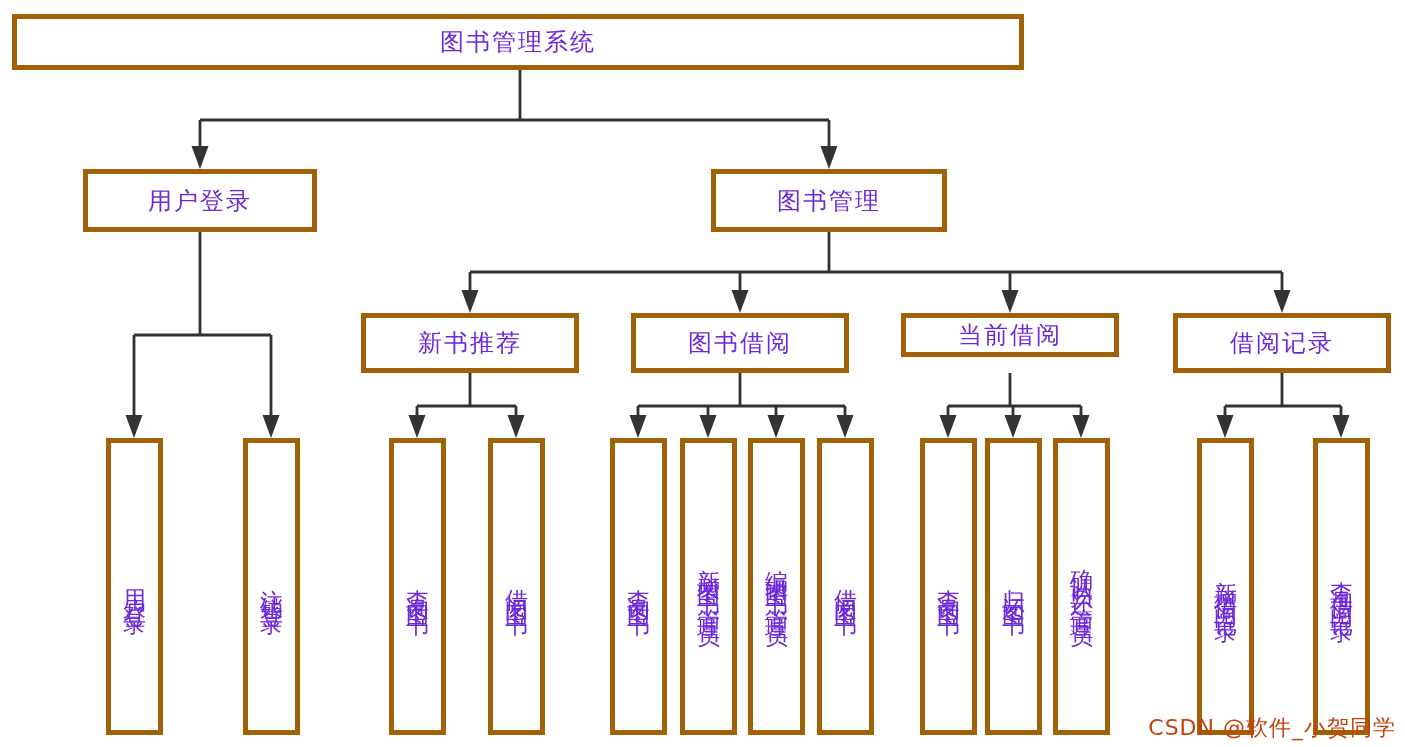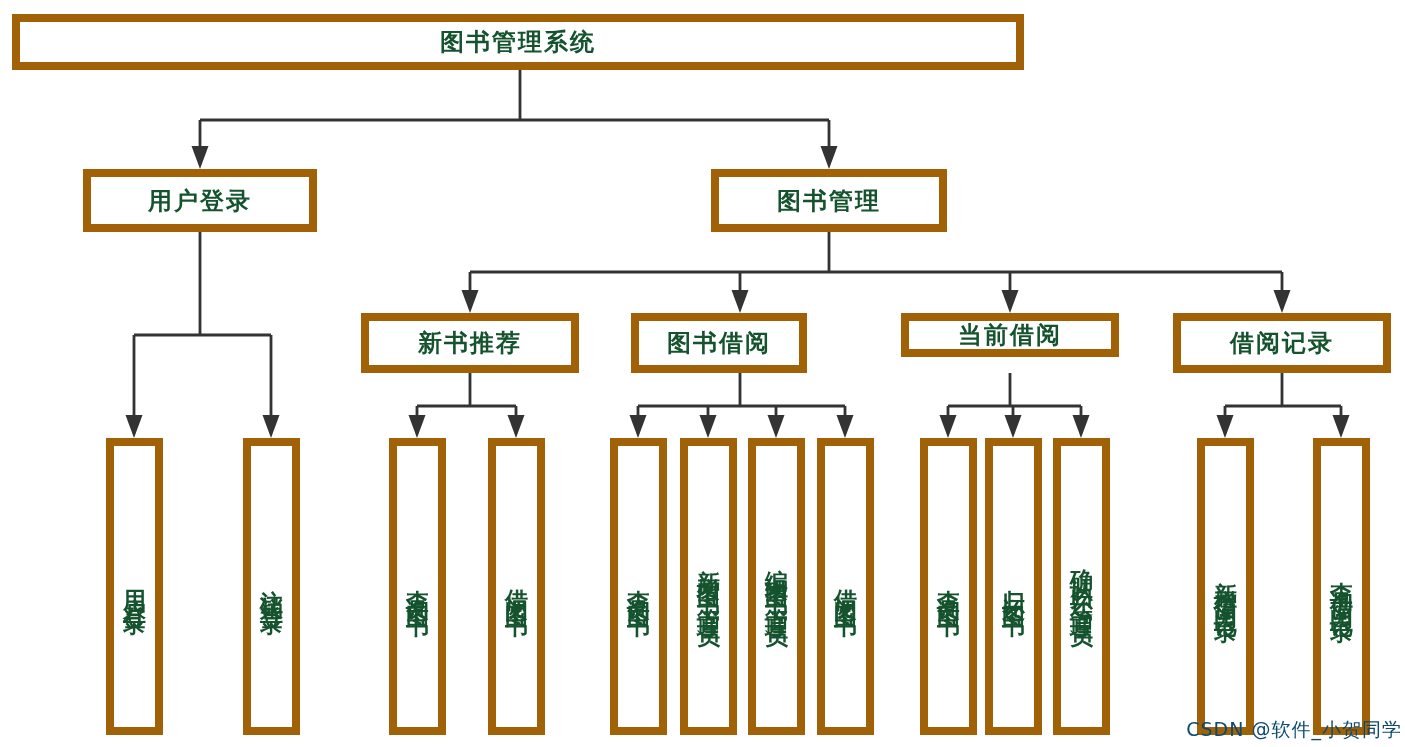--- a/index.html
+++ b/index.html
@@ -16,27 +16,26 @@
     overflow: hidden;
   }
   #connectors {
     position: absolute;
     left: 0; top: 0;
     width: 1405px; height: 747px;
   }
   .node {
     position: absolute;
     box-sizing: border-box;
-    border: 8px solid #a16207;
+    border: 5px solid #a16207;
     background: #ffffff;
     display: flex;
     align-items: center;
     justify-content: center;
-    color: #14532d;
-    font-weight: bold;
+    color: #6d28d9;
   }
   .hbox span {
     font-size: 24px;
     letter-spacing: 2px;
     white-space: nowrap;
   }
   .vbox {
     top: 438px;
     width: 57px;
     height: 297px;
@@ -44,24 +43,24 @@
   .vbox span {
     writing-mode: vertical-rl;
     text-orientation: mixed;
     font-size: 23px;
     letter-spacing: 8px;
     line-height: 1;
     white-space: nowrap;
   }
   #watermark {
     position: absolute;
-    right: 3px;
+    right: 9px;
     bottom: 4px;
-    font-size: 19px;
-    color: #0c4a6e;
+    font-size: 22px;
+    color: #c2410c;
     letter-spacing: 1px;
     white-space: nowrap;
     z-index: 5;
   }
 </style>
 </head>
 <body>
 
 <div id="canvas">
 
@@ -111,21 +110,21 @@
   <div class="node hbox" style="left:83px; top:169px; width:234px; height:63px">
     <span>用户登录</span>
   </div>
   <div class="node hbox" style="left:711px; top:169px; width:236px; height:63px">
     <span>图书管理</span>
   </div>
 
   <div class="node hbox" style="left:361px; top:313px; width:218px; height:60px">
     <span>新书推荐</span>
   </div>
-  <div class="node hbox" style="left:631px; top:313px; width:176px; height:60px">
+  <div class="node hbox" style="left:631px; top:313px; width:218px; height:60px">
     <span>图书借阅</span>
   </div>
   <div class="node hbox" style="left:901px; top:313px; width:218px; height:44px">
     <span>当前借阅</span>
   </div>
   <div class="node hbox" style="left:1173px; top:313px; width:218px; height:60px">
     <span>借阅记录</span>
   </div>
 
   <div class="node vbox" style="left:106px">

